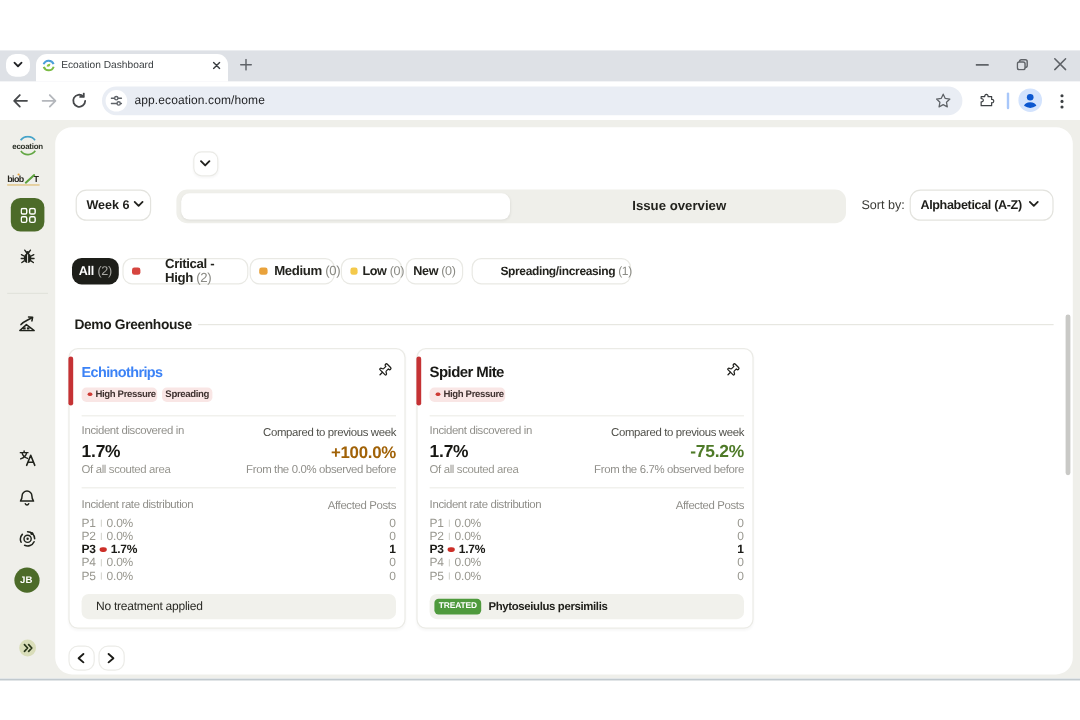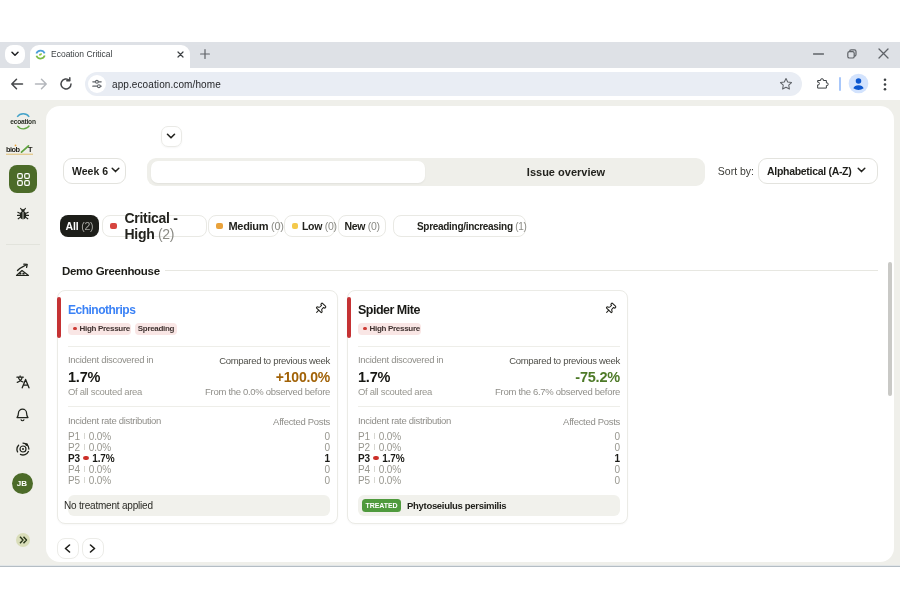--- a/index.html
+++ b/index.html
@@ -20,21 +20,21 @@
       <path d="M1 1.2 L4 4.2 L7 1.2" fill="none" stroke="#202124" stroke-width="1.5" stroke-linecap="round" stroke-linejoin="round"></path>
     </svg>
 
 <div class="a" style="left:30px;top:45px;width:160px;height:23px;background:#fff;border-radius:9px 9px 0 0"></div>
 
 <svg class="a" style="left:34.5px;top:48.5px" width="11" height="11" viewBox="0 0 13 13">
   <path d="M1.6 5.4 A5.2 5.2 0 0 1 11.4 5.2" fill="none" stroke="#4c9fd9" stroke-width="2"></path>
   <path d="M11.5 7.8 A5.2 5.2 0 0 1 1.7 8.0" fill="none" stroke="#7bbb44" stroke-width="2"></path>
   <path d="M4.6 7.6 C4.6 5.8 6 4.8 8.2 4.9 C8.3 7.1 7 8.2 4.6 7.6 Z" fill="#8cc63f"></path>
 </svg>
-<div class="a ctr" style="left:51px;top:44px;height:20px;font-size:8.5px;color:#3c4043;letter-spacing:0px">Ecoation Critical</div>
+<div class="a ctr" style="left:51px;top:44px;height:20px;font-size:8.5px;color:#3c4043;letter-spacing:0px">Ecoation Dashboard</div>
 <svg class="a" style="left:176.5px;top:50.5px" width="7" height="7" viewBox="0 0 7 7">
       <path d="M1 1 L6 6 M6 1 L1 6" stroke="#3c4043" stroke-width="1.2" stroke-linecap="round"></path>
     </svg>
 <svg class="a" style="left:199.5px;top:48.5px" width="10" height="10" viewBox="0 0 10 10">
       <path d="M5 0.6 V9.4 M0.6 5 H9.4" stroke="#5f6368" stroke-width="1.2" stroke-linecap="round"></path>
     </svg>
 
 <svg class="a" style="left:813px;top:52px" width="11" height="4" viewBox="0 0 11 4">
       <path d="M0.5 2 H10.5" stroke="#5f6368" stroke-width="1.4" stroke-linecap="round"></path>
     </svg>
@@ -177,21 +177,21 @@
 <div class="a" style="left:758px;top:158px;width:118px;height:24px;border:1px solid #e3e3de;border-radius:9px;background:#fff"></div>
 <div class="a ctr" style="left:767px;top:158px;height:26px;font-size:10.5px;font-weight:bold;color:#1e1e1a;letter-spacing:-0.3px">Alphabetical (A-Z)</div>
 <svg class="a" style="left:857px;top:167px" width="9" height="7" viewBox="0 0 9 7">
       <path d="M1.2 1.2 L4.5 4.6 L7.8 1.2" fill="none" stroke="#23231f" stroke-width="1.5" stroke-linecap="round" stroke-linejoin="round"></path>
     </svg>
 
 <div class="a ctr" style="left:60px;top:215px;width:39px;height:22px;background:#1d1e19;border-radius:8px;justify-content:center;font-size:10.5px;font-weight:bold;color:#fff;letter-spacing:-0.2px">All&nbsp;<span style="color:#a9a9a4;font-weight:normal">(2)</span></div>
 
 <div class="a ctr" style="left:102px;top:215px;width:105px;height:22px;background:#fff;border:1px solid #e9e9e4;border-radius:8px;box-sizing:border-box">
   <div style="width:6.5px;height:6.5px;border-radius:2px;background:#d6453f;margin-left:7px;flex:none"></div>
-  <div style="margin-left:8px;font-size:14px;font-weight:bold;color:#23231e;letter-spacing:-0.3px">Critical - High&nbsp;<span style="color:#8b8b85;font-weight:normal">(2)</span></div>
+  <div style="margin-left:21px;font-size:11px;font-weight:bold;color:#23231e;letter-spacing:-0.3px">Critical - High&nbsp;<span style="color:#8b8b85;font-weight:normal">(2)</span></div>
 </div>
 
 <div class="a ctr" style="left:208px;top:215px;width:71px;height:22px;background:#fff;border:1px solid #e9e9e4;border-radius:8px;box-sizing:border-box">
   <div style="width:6.5px;height:6.5px;border-radius:2px;background:#e9a23b;margin-left:7px;flex:none"></div>
   <div style="margin-left:6px;font-size:11px;font-weight:bold;color:#23231e;letter-spacing:-0.3px">Medium&nbsp;<span style="color:#8b8b85;font-weight:normal">(0)</span></div>
 </div>
 
 <div class="a ctr" style="left:283.5px;top:215px;width:51px;height:22px;background:#fff;border:1px solid #e9e9e4;border-radius:8px;box-sizing:border-box">
   <div style="width:6.5px;height:6.5px;border-radius:2px;background:#f4c94b;margin-left:7px;flex:none"></div>
   <div style="margin-left:4px;font-size:10.5px;font-weight:bold;color:#23231e;letter-spacing:-0.3px">Low&nbsp;<span style="color:#8b8b85;font-weight:normal">(0)</span></div>
@@ -242,21 +242,21 @@
 <div class="a rt ctr" style="left:68px;top:430px;width:262px;height:12px;font-size:10px;color:#98978f">0</div>
 <div class="a ctr" style="left:68px;top:441px;width:262px;height:12px;font-size:10px;color:#98978f;letter-spacing:-0.2px">P2<span style="display:inline-block;width:1px;height:6px;background:#d8d8d2;margin:0 4px"></span>0.0%</div>
 <div class="a rt ctr" style="left:68px;top:441px;width:262px;height:12px;font-size:10px;color:#98978f">0</div>
 <div class="a ctr" style="left:68px;top:452px;width:262px;height:12px;font-size:10px;font-weight:bold;color:#1b1b17;letter-spacing:-0.2px">P3<span style="display:inline-block;width:5.5px;height:4.5px;background:#cc2f28;border-radius:50%;margin:0 3.5px"></span>1.7%</div>
 <div class="a rt ctr" style="left:68px;top:452px;width:262px;height:12px;font-size:10px;font-weight:bold;color:#1b1b17">1</div>
 <div class="a ctr" style="left:68px;top:463px;width:262px;height:12px;font-size:10px;color:#98978f;letter-spacing:-0.2px">P4<span style="display:inline-block;width:1px;height:6px;background:#d8d8d2;margin:0 4px"></span>0.0%</div>
 <div class="a rt ctr" style="left:68px;top:463px;width:262px;height:12px;font-size:10px;color:#98978f">0</div>
 <div class="a ctr" style="left:68px;top:474.2px;width:262px;height:12px;font-size:10px;color:#98978f;letter-spacing:-0.2px">P5<span style="display:inline-block;width:1px;height:6px;background:#d8d8d2;margin:0 4px"></span>0.0%</div>
 <div class="a rt ctr" style="left:68px;top:474.2px;width:262px;height:12px;font-size:10px;color:#98978f">0</div>
 <div class="a" style="left:68px;top:494.5px;width:262px;height:21.5px;background:#f1f1ec;border-radius:6px"></div>
-<div class="a ctr" style="left:64px;top:494.5px;height:21.5px;font-size:10px;color:#2a2a25;letter-spacing:-0.2px">No treatment applied</div>
+<div class="a ctr" style="left:80px;top:494.5px;height:21.5px;font-size:10px;color:#2a2a25;letter-spacing:-0.2px">No treatment applied</div>
 
 <div class="a" style="left:347px;top:290px;width:281px;height:234px;background:#fff;border:1px solid #ebebe6;border-radius:8px;box-sizing:border-box;box-shadow:0 1px 2px rgba(0,0,0,0.03)"></div>
 <div class="a" style="left:346.5px;top:296.5px;width:4.5px;height:41px;background:#c53234;border-radius:3px"></div>
 <div class="a ctr" style="left:358px;top:301px;height:17px;font-size:12.5px;font-weight:bold;color:#191916;letter-spacing:-0.5px">Spider Mite</div>
 <svg class="a" style="left:604px;top:302px" width="13" height="13" viewBox="0 0 24 24">
       <g transform="rotate(45 12 12)">
         <path d="M12 16.5 V22" stroke="#20201c" stroke-width="1.9" stroke-linecap="round"></path>
         <path d="M9.3 10.8 a2 2 0 0 1 -1.1 1.8 l-1.8 0.9 A2 2 0 0 0 5.3 15.3 V15.5 a1 1 0 0 0 1 1 h11.4 a1 1 0 0 0 1 -1 v-0.2 a2 2 0 0 0 -1.1 -1.8 l-1.8 -0.9 a2 2 0 0 1 -1.1 -1.8 V6.5 h0.8 a2 2 0 0 0 0 -4 H8.5 a2 2 0 0 0 0 4 h0.8 z" fill="none" stroke="#20201c" stroke-width="1.9" stroke-linejoin="round"></path>
       </g>
     </svg>

